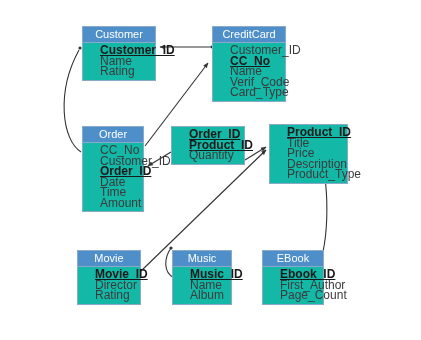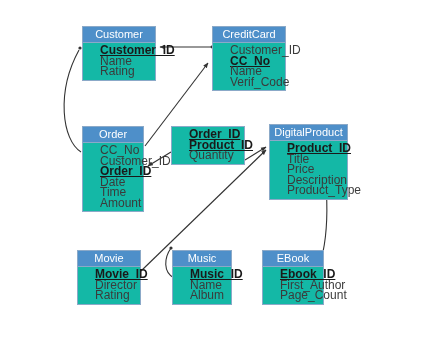--- a/index.html
+++ b/index.html
@@ -118,20 +118,21 @@
     </div>
   </div>
 
   <div class="entity" style="left:212px; top:26px; width:74px;">
     <div class="entity-header">CreditCard</div>
     <div class="attr-list">
       <div class="attr">Customer_ID</div>
       <div class="attr key">CC_No</div>
       <div class="attr">Name</div>
       <div class="attr">Verif_Code</div>
+      <div class="attr">Card_Type</div>
     </div>
   </div>
 
   <div class="entity" style="left:82px; top:126px; width:62px;">
     <div class="entity-header">Order</div>
     <div class="attr-list">
       <div class="attr">CC_No</div>
       <div class="attr">Customer_ID</div>
       <div class="attr key">Order_ID</div>
       <div class="attr">Date</div>
@@ -142,21 +143,20 @@
 
   <div class="entity" style="left:171px; top:126px; width:74px;">
     <div class="attr-list">
       <div class="attr key">Order_ID</div>
       <div class="attr key">Product_ID</div>
       <div class="attr">Quantity</div>
     </div>
   </div>
 
   <div class="entity" style="left:269px; top:124px; width:79px;">
-    <div class="entity-header">DigitalProduct</div>
     <div class="attr-list">
       <div class="attr key">Product_ID</div>
       <div class="attr">Title</div>
       <div class="attr">Price</div>
       <div class="attr">Description</div>
       <div class="attr">Product_Type</div>
     </div>
   </div>
 
   <div class="entity" style="left:77px; top:250px; width:64px;">

